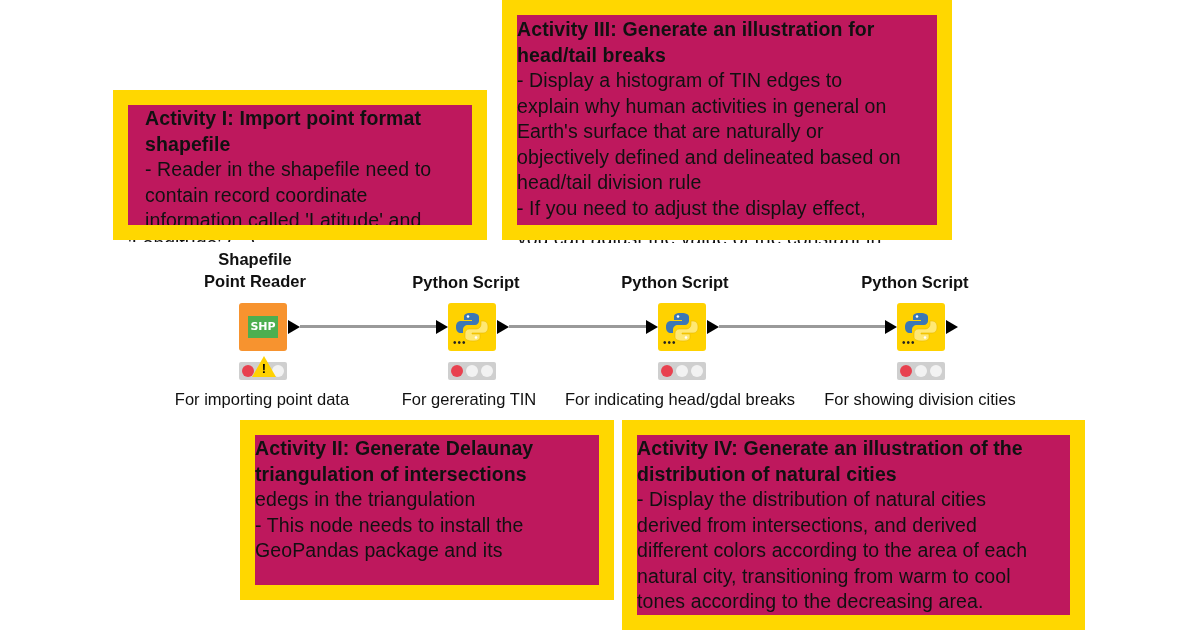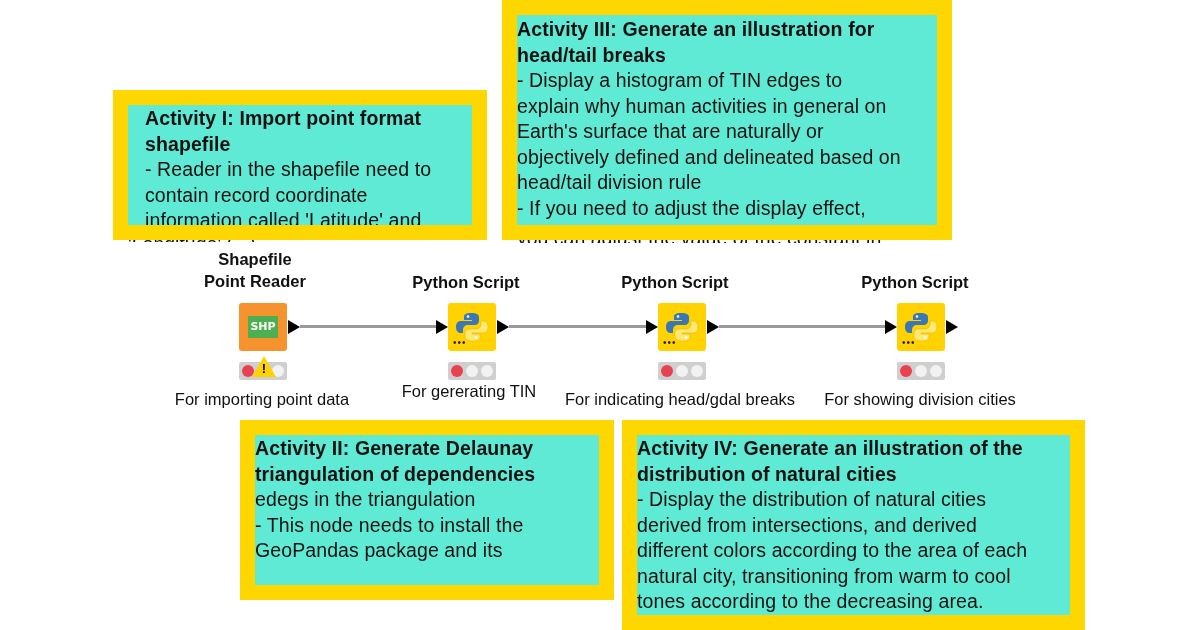--- a/index.html
+++ b/index.html
@@ -5,21 +5,21 @@
     html, body { margin: 0; padding: 0; }
     body {
       width: 1200px; height: 630px; position: relative; overflow: hidden;
       background: #ffffff;
       font-family: "Liberation Sans", "DejaVu Sans", sans-serif;
       color: #111;
     }
     .annot {
       position: absolute; box-sizing: border-box;
       border: 15px solid #FFD700;
-      background: #5eead4;
+      background: #be185d;
       z-index: 2;
     }
     .annot-inner {
       position: absolute; left: 0; top: 0; right: 0; bottom: 0;
       overflow: hidden;
     }
     .annot-text {
       font-size: 19.5px; line-height: 25.5px; margin: 0; padding: 0 0 0 0;
       letter-spacing: 0.1px;
     }
@@ -147,21 +147,21 @@
       <circle cx="28" cy="34.5" r="1.3" fill="#fff"></circle>
     </svg>
     <div class="dots">•••</div>
   </div>
   <div class="port-out" style="left:497px; top:320px;"></div>
   <div class="status" style="left:448px; top:362px;">
     <div class="light red" style="left:3px;"></div>
     <div class="light off" style="left:18px;"></div>
     <div class="light off" style="left:33px;"></div>
   </div>
-  <div class="node-caption" style="left:382px; top:381px; width:174px;">For gererating TIN</div>
+  <div class="node-caption" style="left:382px; top:389px; width:174px;">For gererating TIN</div>
 </div>
 
 <div class="conn" style="left:509px; top:325px; width:137px;"></div>
 
 <div>
   <div class="node-title" style="left:605px; top:271px; width:140px;">Python Script</div>
   <div class="port-in" style="left:646px; top:320px;"></div>
   <div class="node-box python" style="left:658px; top:303px;">
     <svg width="48" height="48" viewBox="0 0 48 48" style="position:absolute;left:0;top:0;">
       <path d="M23 10 c-6 0 -7 2 -7 4 v3 h8 v1 h-11 c-3 0 -5 2 -5 6 c0 4 2 6 5 6 h2 v-3 c0 -3 2 -5 5 -5 h7 c2 0 4 -2 4 -4 v-4 c0 -2 -2 -4 -8 -4z" fill="#3B77B5"></path>
@@ -203,21 +203,21 @@
   <div class="node-caption" style="left:810px; top:389px; width:220px;">For showing division cities</div>
 </div>
 
 <div class="overflow-text" style="left:248px; top:592px; height:8px; width:344px;">
   <span>required dependencies (gdal...</span>
 </div>
 <div class="annot" style="left:240px; top:420px; width:374px; height:180px;">
   <div class="annot-inner">
     <div class="annot-text" style="margin-top:1px;">
       <span class="annot-line annot-title">Activity II: Generate Delaunay</span>
-      <span class="annot-line annot-title">triangulation of dependencies</span>
+      <span class="annot-line annot-title">triangulation of intersections</span>
       <span class="annot-line">edegs in the triangulation</span>
       <span class="annot-line"> -  This node needs to install the</span>
       <span class="annot-line">GeoPandas package and its</span>
     </div>
   </div>
 </div>
 
 <div class="annot" style="left:622px; top:420px; width:463px; height:210px;">
   <div class="annot-inner">
     <div class="annot-text" style="margin-top:1px;">

